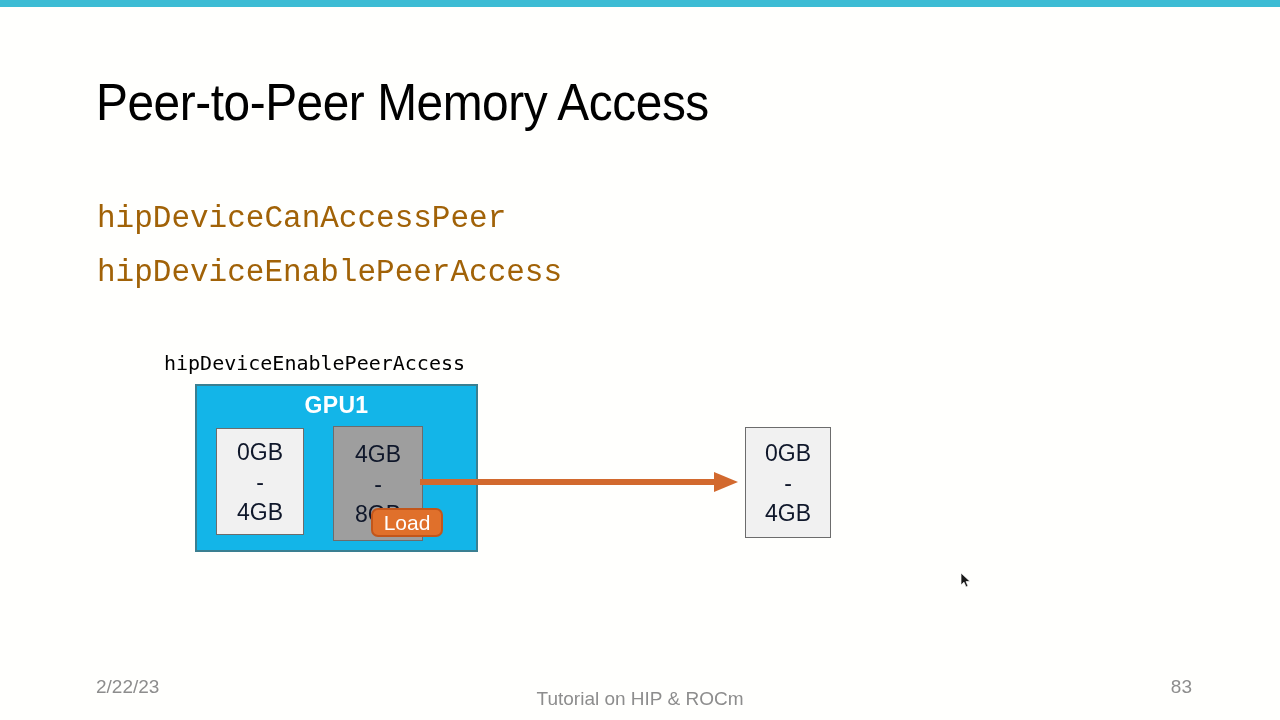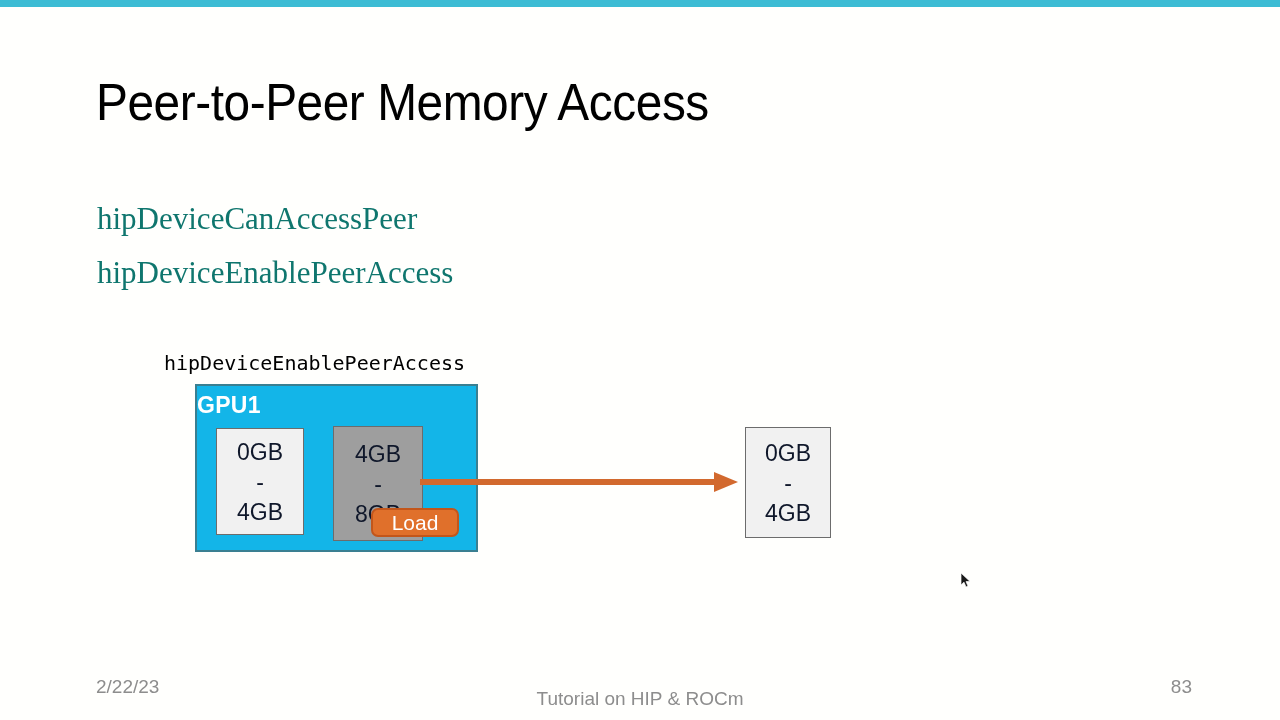--- a/index.html
+++ b/index.html
@@ -47,24 +47,24 @@
     transform-origin: left center;
   }
 
   
   #code-block {
     position: absolute;
     left: 97px;
     top: 192px;
   }
   .code-line {
-    font-family: Liberation Serif, serif;
+    font-family: Liberation Mono, monospace;
     font-size: 31px;
     font-weight: 400;
-    color: #0f766e;
+    color: #a16207;
     line-height: 54px;
     white-space: pre;
   }
 
   
   #diagram {
     position: absolute;
     left: 0;
     top: 0;
     width: 1280px;
@@ -99,21 +99,21 @@
     left: 715px;
     top: 384px;
     width: 283px;
     height: 169px;
   }
   .gpu-label {
     position: absolute;
     left: 0;
     top: 6px;
     width: 100%;
-    text-align: left;
+    text-align: center;
     font-family: "Liberation Sans", sans-serif;
     font-size: 23px;
     font-weight: bold;
     color: #ffffff;
     letter-spacing: 0.3px;
   }
 
   .mem-box {
     position: absolute;
     box-sizing: border-box;
@@ -158,21 +158,21 @@
     top: 468px;
     width: 325px;
     height: 28px;
   }
 
   
   #load-badge {
     position: absolute;
     left: 371px;
     top: 508px;
-    width: 88px;
+    width: 72px;
     height: 29px;
     background: #e0702b;
     border: 2px solid #c2561b;
     border-radius: 7px;
     box-sizing: border-box;
     display: flex;
     align-items: center;
     justify-content: center;
     font-family: "Liberation Sans", sans-serif;
     font-size: 21px;

